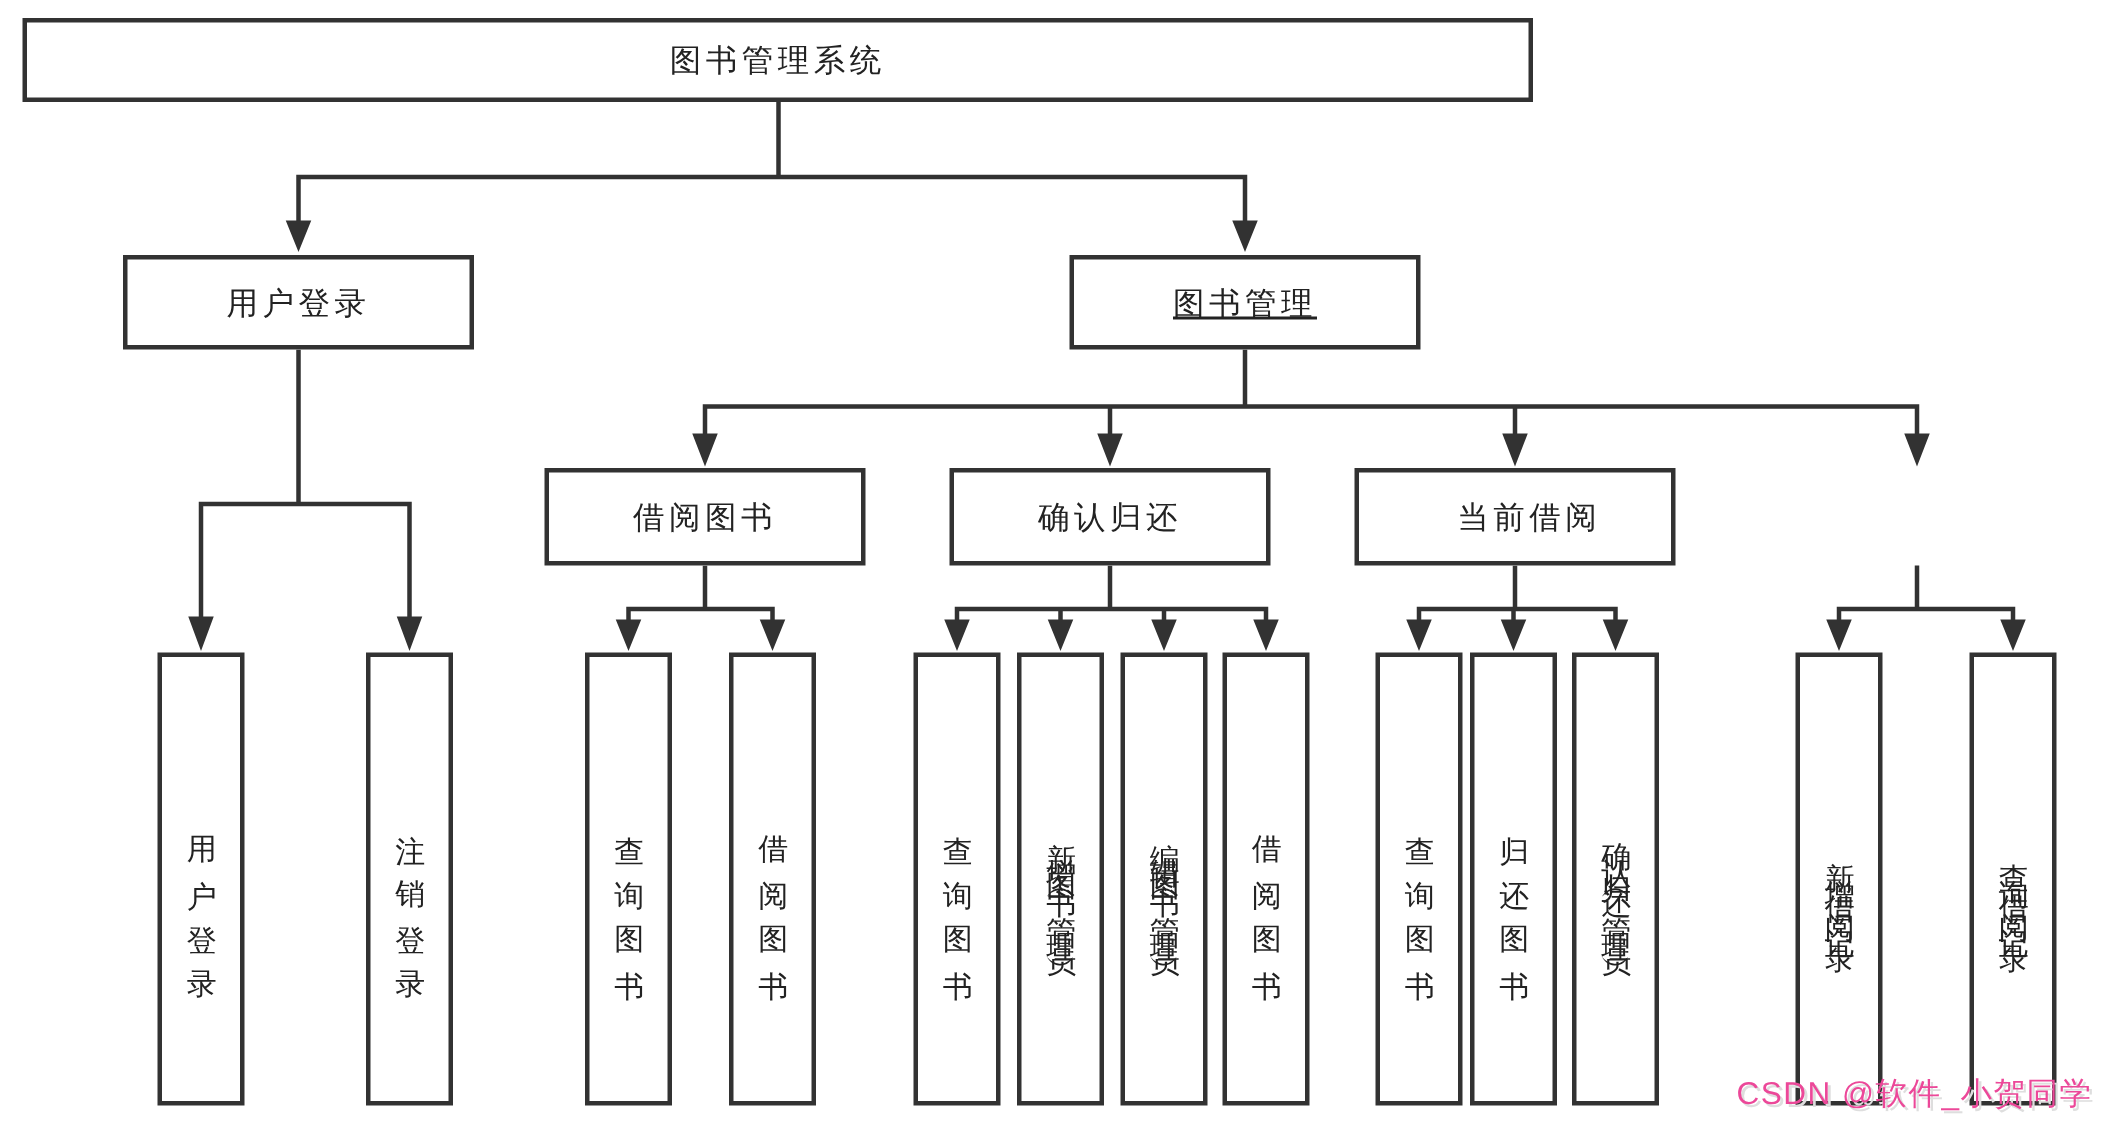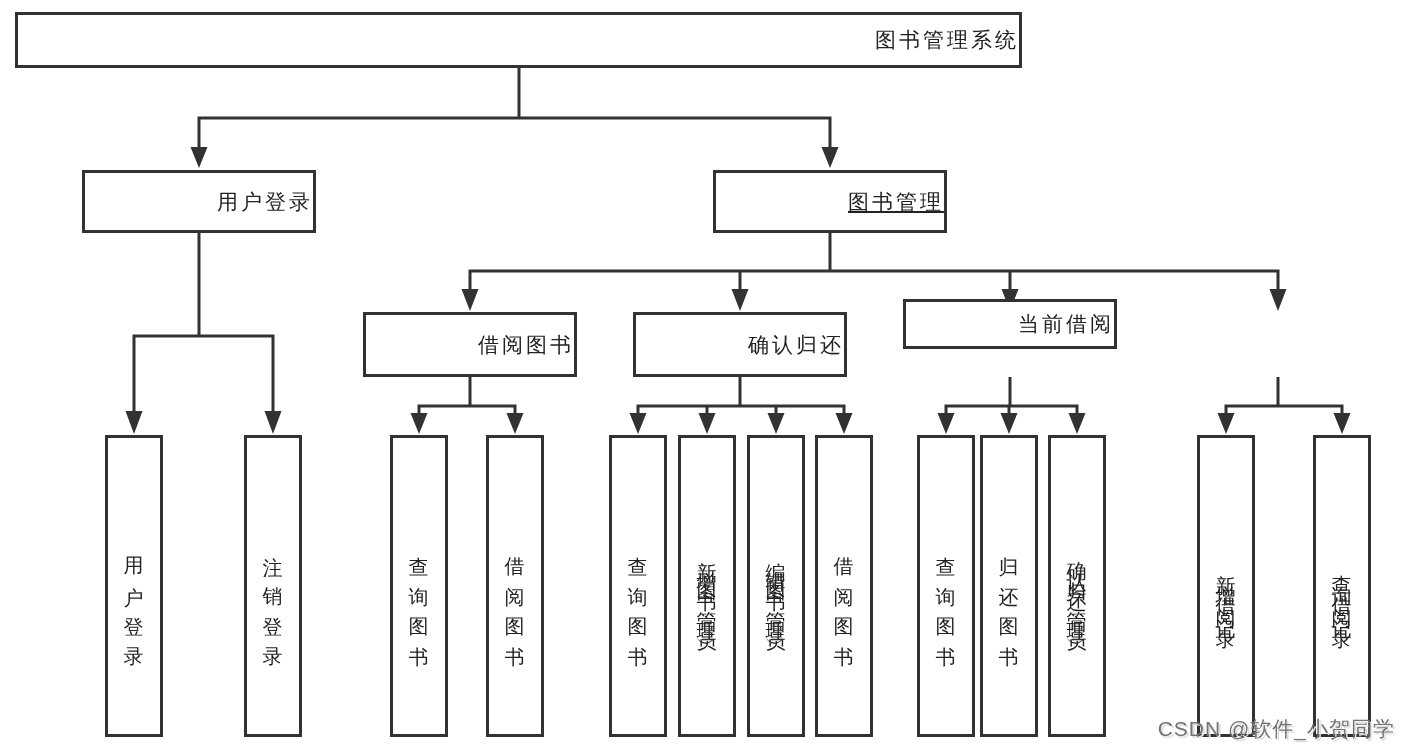--- a/index.html
+++ b/index.html
@@ -17,21 +17,21 @@
     left: 0; top: 0;
     width: 1405px; height: 747px;
   }
   .hbox {
     position: absolute;
     box-sizing: border-box;
     border: 3px solid #323232;
     background: #ffffff;
     display: flex;
     align-items: center;
-    justify-content: flex-end;
+    justify-content: center;
     font-size: 21px;
     letter-spacing: 3px;
     white-space: nowrap;
     color: #222222;
   }
   .leaf {
     position: absolute;
     box-sizing: border-box;
     top: 435px;
     width: 58px;
@@ -49,21 +49,21 @@
     line-height: 1;
     white-space: nowrap;
     color: #222222;
   }
   .watermark {
     position: absolute;
     right: 10px;
     bottom: 4px;
     font-size: 21px;
     letter-spacing: 1px;
-    color: #737373;
+    color: #ec4899;
     text-shadow: 2px 2px 0 #dedede;
     white-space: nowrap;
   }
 </style>
 </head>
 <body>
 
 <div class="stage">
 
   <svg class="connectors" viewBox="0 0 1405 747" xmlns="http://www.w3.org/2000/svg">
@@ -96,21 +96,21 @@
   <div class="hbox" style="left:713px; top:170px; width:234px; height:63px;text-decoration:underline;">
     <span>图书管理</span>
   </div>
 
   <div class="hbox" style="left:363px; top:312px; width:214px; height:65px;">
     <span>借阅图书</span>
   </div>
   <div class="hbox" style="left:633px; top:312px; width:214px; height:65px;">
     <span>确认归还</span>
   </div>
-  <div class="hbox" style="left:903px; top:299px; width:214px; height:50px;padding-left:19px;">
+  <div class="hbox" style="left:903px; top:312px; width:214px; height:65px;padding-left:19px;">
     <span>当前借阅</span>
   </div>
 
   <div class="leaf" style="left:105px;">
     <span class="vtext" style="letter-spacing: 30px; padding-top: 30px;">用户登录</span>
   </div>
   <div class="leaf" style="left:244px;">
     <span class="vtext" style="letter-spacing: 30px; padding-top: 30px;">注销登录</span>
   </div>
 

